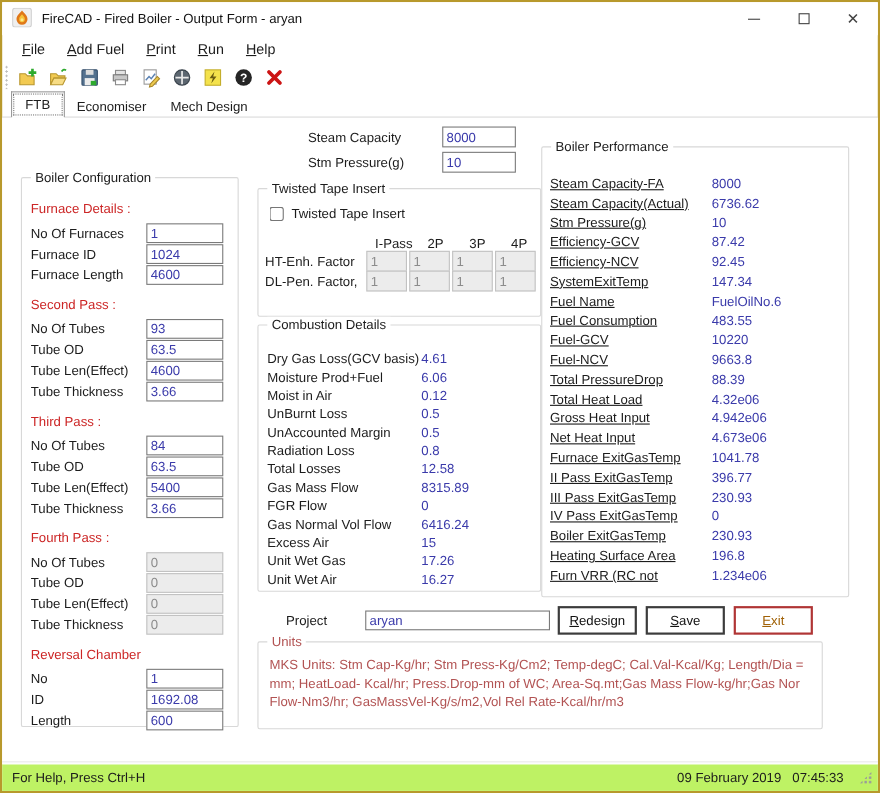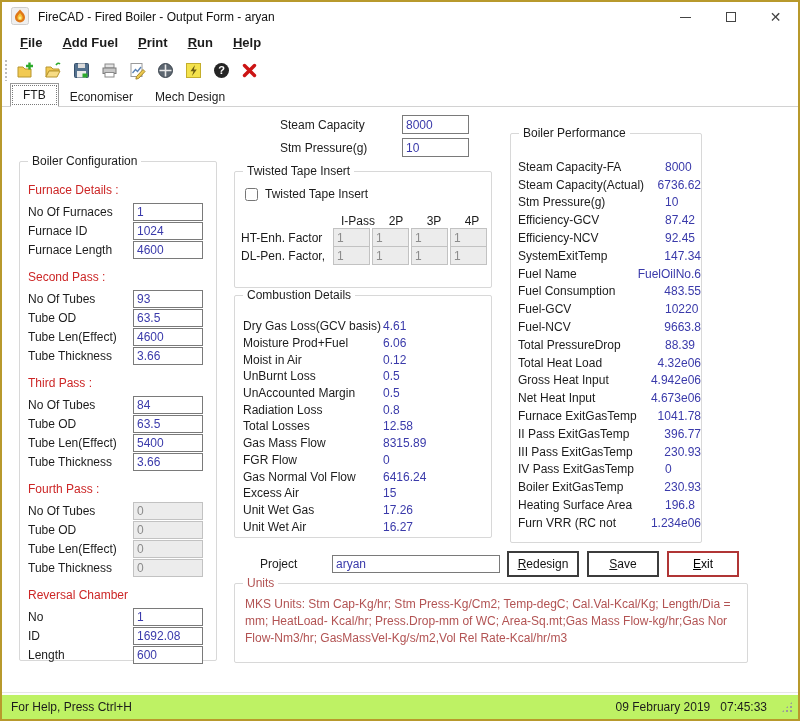--- a/index.html
+++ b/index.html
@@ -11,21 +11,21 @@
   
   .titlebar { height:30px; display:flex; align-items:center; padding-left:9px; background:#fff; flex:0 0 auto; }
   .title-text { margin-left:9px; font-size:12px; color:#111; }
   .win-controls { margin-left:auto; display:flex; height:100%; }
   .win-btn { width:45px; height:100%; display:flex; align-items:center; justify-content:center; cursor:default; }
   .glyph-min { width:11px; height:1px; background:#444; }
   .glyph-max { width:10px; height:10px; border:1px solid #444; }
   .glyph-close { font-size:14px; color:#444; line-height:1; }
 
   
-  .menubar { height:24px; display:flex; align-items:flex-start; padding-left:8px; font-size:13px; flex:0 0 auto;font-weight:bold; }
+  .menubar { height:24px; display:flex; align-items:center; padding-left:8px; font-size:13px; flex:0 0 auto; }
   .menu-item { padding:3px 10px; }
   .u-first { display:inline-block; }
   .u-first::first-letter { text-decoration:underline; }
 
   
   .toolbar { height:28px; display:flex; align-items:center; padding-left:12px; gap:6px; position:relative; flex:0 0 auto; }
   .toolbar::before { content:""; position:absolute; left:2px; top:3px; bottom:3px; width:4px;
       background-image:radial-gradient(#bdbdbd 1px, transparent 1.1px); background-size:4px 4px; }
   .tool-btn { width:22px; height:22px; display:flex; align-items:center; justify-content:center; }
 
@@ -70,32 +70,32 @@
   .tt-label { width:98px; padding-left:6px; }
   .tt-row input { width:37px; height:19px; margin-right:2px; text-align:left; }
   .tt-row.second input { margin-top:-1px; }
 
   
   .gb-comb { left:232px; top:188px; width:258px; height:243px; padding-top:22px; }
   .cd-row { display:flex; align-items:center; height:16.7px; padding-left:8px; }
   .cd-label { width:140px; }
 
   
-  .gb-perf { left:508px; top:26px; width:192px; height:410px; padding-top:24px; }
+  .gb-perf { left:490px; top:26px; width:280px; height:410px; padding-top:24px; }
   .bp-row { display:flex; align-items:center; height:17.8px; padding-left:7px; }
-  .bp-label { width:147px; }
+  .bp-label { width:147px;text-decoration:underline; }
 
   
   .project-row { position:absolute; left:232px; top:444px; width:514px; display:flex; align-items:center; }
   .project-label { width:70px; padding-left:26px; }
   .project-input { width:168px; height:20px; margin-left:28px; }
   .btn { width:72px; height:26px; background:#fff; border:2px solid #3c3c3c; font-family:"Liberation Sans", sans-serif; font-size:12px; color:#111; display:flex; align-items:center; justify-content:center; }
   .btn-redesign { margin-left:7px; }
   .btn-save { margin-left:8px; }
-  .btn-exit { margin-left:8px; border-color:#b03535; color:#000000; }
+  .btn-exit { margin-left:8px; border-color:#b03535; color:#a16207; }
 
   
   .gb-units { left:232px; top:476px; width:514px; height:80px; padding:12px 10px 0 10px; }
   .units-text { color:#b25353; line-height:1.4; font-size:12px; }
 
   
   .status-sep { height:3px; border-top:1px solid #e6e6e6; background:#fdfdfd; flex:0 0 auto; }
   .statusbar { height:24px; background:#bef264; display:flex; align-items:center; padding:0 5px 0 9px; flex:0 0 auto; color:#1c1c1c; }
   .status-right { margin-left:auto; display:flex; align-items:center; gap:10px;justify-content:center; }
   .grip { width:12px; height:12px; margin-left:4px; background-image:radial-gradient(#9a9a9a 1.1px, transparent 1.2px); background-size:4px 4px; background-position:bottom right; clip-path:polygon(100% 0, 100% 100%, 0 100%); }

